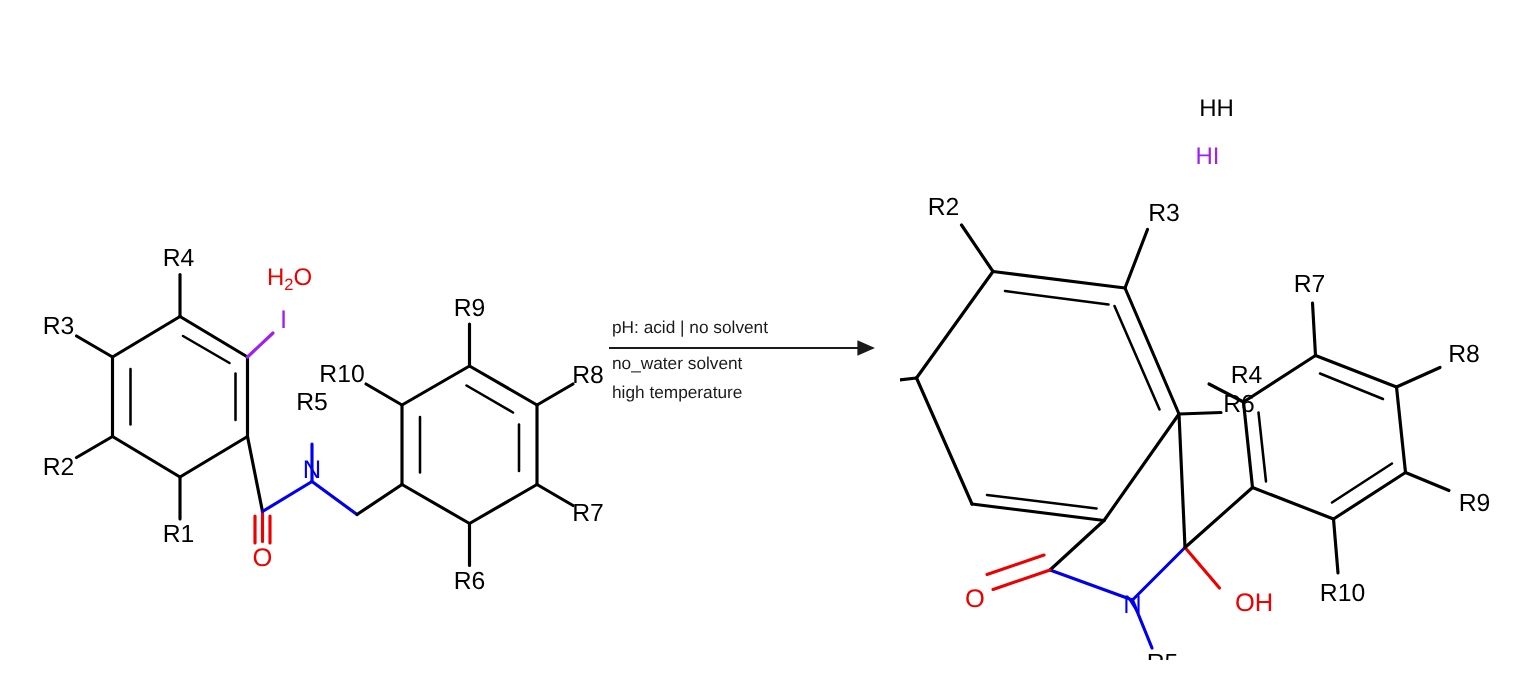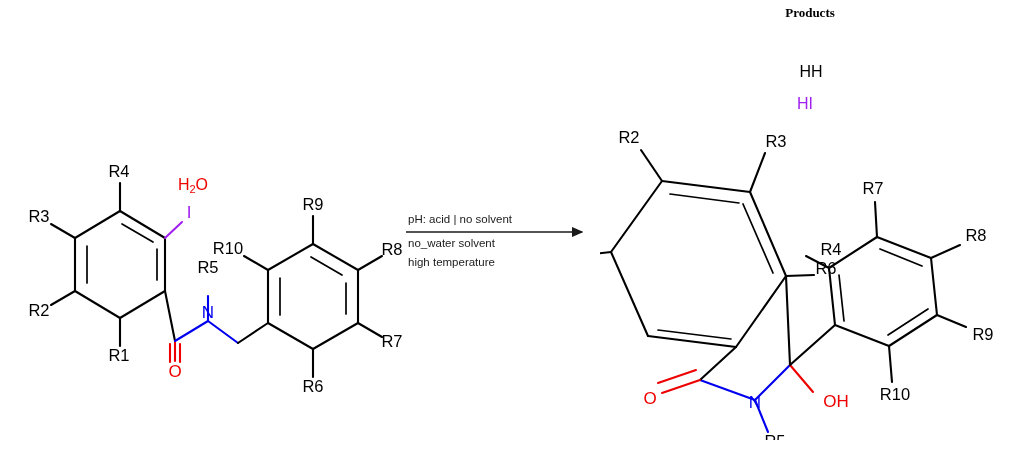--- a/index.html
+++ b/index.html
@@ -69,21 +69,20 @@
     text-anchor: middle;
     dominant-baseline: middle;
   }
 </style>
 </head>
 <body>
 
 <div id="scene">
 
 
-  <div class="panel-title" id="products-title">Products</div>
 
   <div class="mol" id="mol-reactant">
     <svg width="420" height="260" viewBox="0 0 420 260">
 
       <g>
         <text class="small-mol" x="193" y="30" fill="#ee0000">
           <tspan>H</tspan><tspan dy="4" font-size="11">2</tspan><tspan dy="-4">O</tspan>
         </text>
       </g>
 

